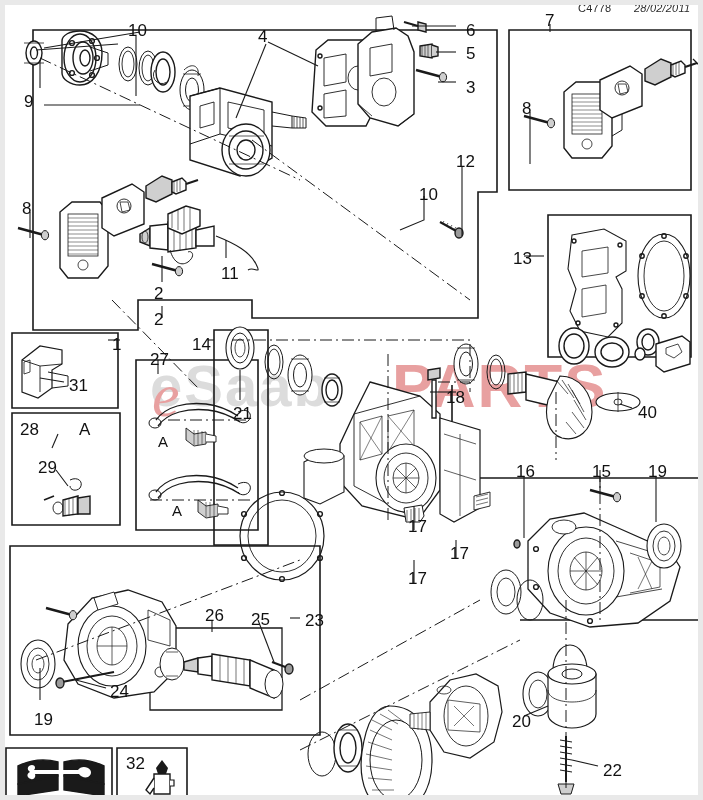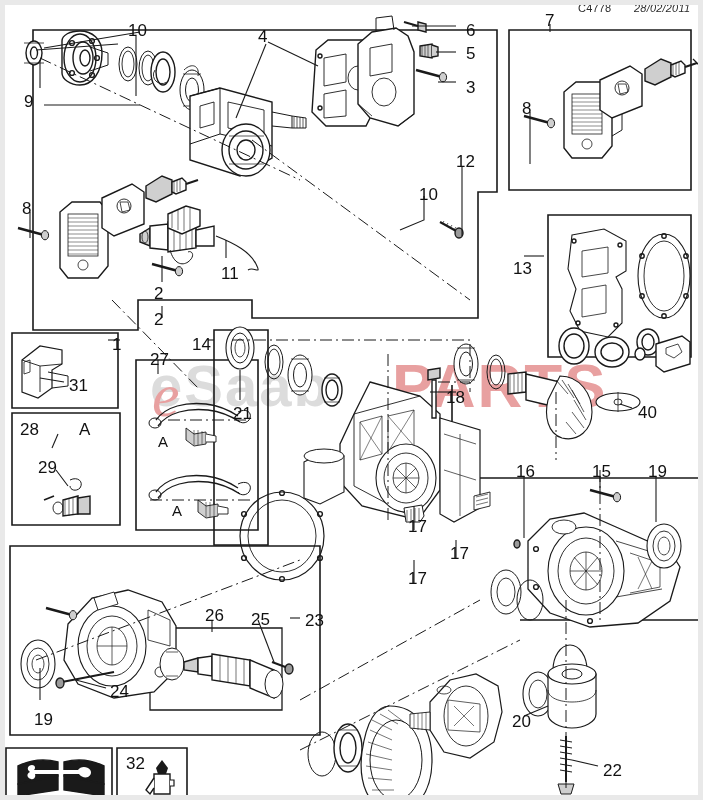--- a/index.html
+++ b/index.html
@@ -641,21 +641,21 @@
     <span class="lbl" style="left:258px;top:28px">4</span>
     <span class="lbl" style="left:466px;top:22px">6</span>
     <span class="lbl" style="left:466px;top:45px">5</span>
     <span class="lbl" style="left:466px;top:79px">3</span>
     <span class="lbl" style="left:545px;top:12px">7</span>
     <span class="lbl" style="left:24px;top:93px">9</span>
     <span class="lbl" style="left:522px;top:100px">8</span>
     <span class="lbl" style="left:456px;top:153px">12</span>
     <span class="lbl" style="left:419px;top:186px">10</span>
     <span class="lbl" style="left:22px;top:200px">8</span>
-    <span class="lbl" style="left:513px;top:260px">13</span>
+    <span class="lbl" style="left:513px;top:250px">13</span>
     <span class="lbl" style="left:221px;top:265px">11</span>
     <span class="lbl" style="left:154px;top:285px">2</span>
     <span class="lbl" style="left:154px;top:311px">2</span>
     <span class="lbl" style="left:112px;top:336px">1</span>
     <span class="lbl" style="left:192px;top:336px">14</span>
     <span class="lbl" style="left:150px;top:351px">27</span>
     <span class="lbl" style="left:69px;top:377px">31</span>
     <span class="lbl" style="left:446px;top:389px">18</span>
     <span class="lbl" style="left:233px;top:405px">21</span>
     <span class="lbl" style="left:638px;top:404px">40</span>

